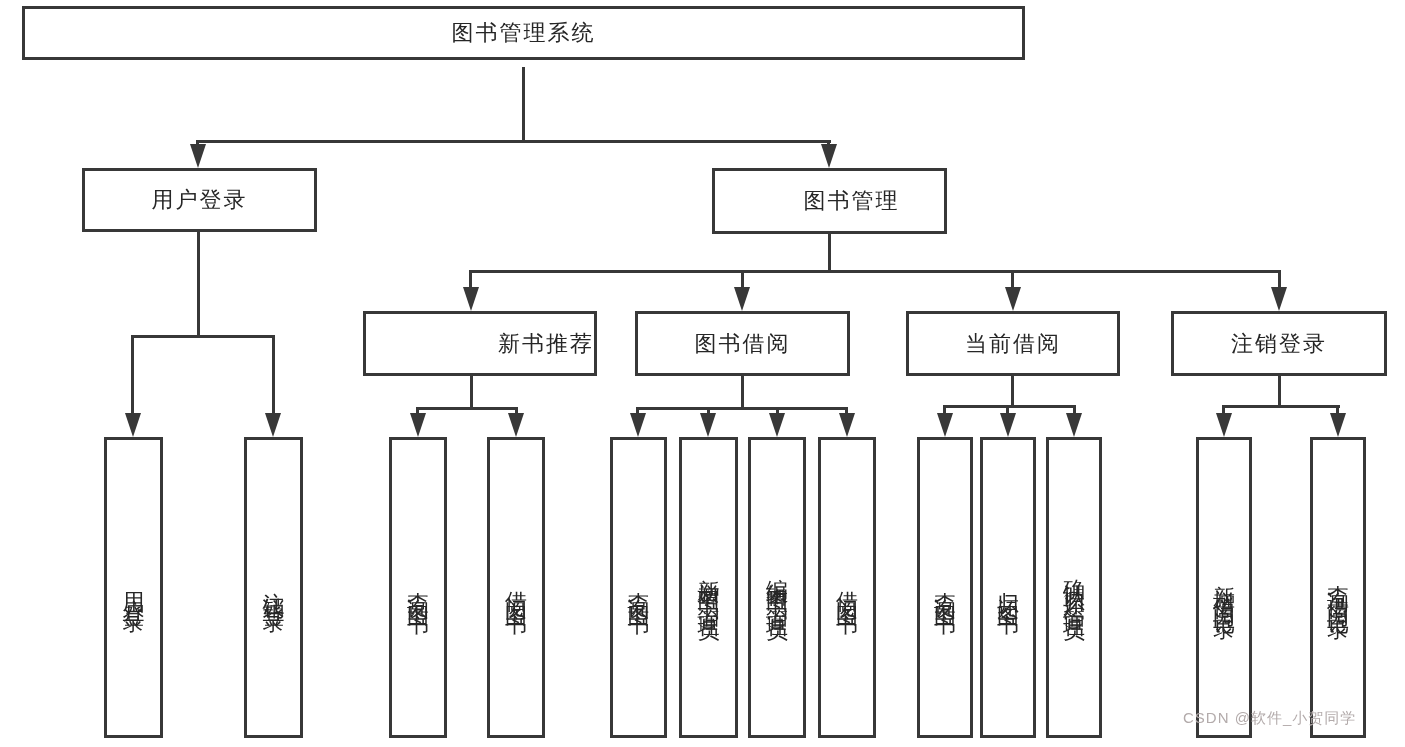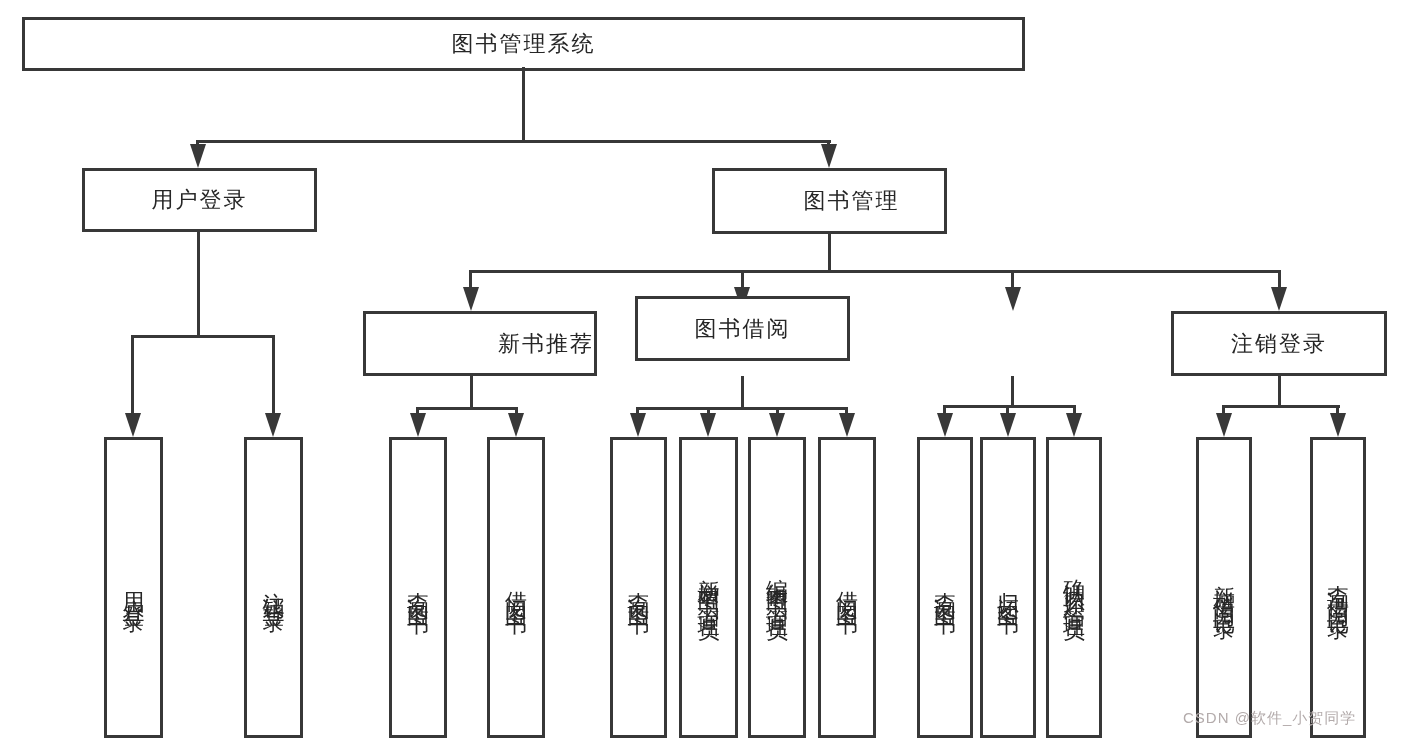--- a/index.html
+++ b/index.html
@@ -45,21 +45,21 @@
     letter-spacing: 1px;
     z-index: 5;
     white-space: nowrap;
   }
 </style>
 </head>
 <body>
 
 <div class="canvas">
 
-  <div class="box" style="left:22px; top:17px; width:1003px; height:54px;">
+  <div class="box" style="left:22px; top:6px; width:1003px; height:54px;">
     <span>图书管理系统</span>
   </div>
 
   <div class="vline" style="left:522px; top:67px; height:73px;"></div>
   <div class="hline" style="left:196px; top:140px; width:635px;"></div>
   <div class="vline" style="left:196px; top:140px; height:8px;"></div>
   <div class="ah" style="left:190px; top:144px;"></div>
   <div class="vline" style="left:827px; top:140px; height:8px;"></div>
   <div class="ah" style="left:821px; top:144px;"></div>
 
@@ -84,22 +84,25 @@
   <div class="vline" style="left:741px; top:270px; height:17px;"></div>
   <div class="ah" style="left:734px; top:287px;"></div>
   <div class="vline" style="left:1011px; top:270px; height:17px;"></div>
   <div class="ah" style="left:1005px; top:287px;"></div>
   <div class="vline" style="left:1278px; top:270px; height:17px;"></div>
   <div class="ah" style="left:1271px; top:287px;"></div>
 
   <div class="box" style="left:363px; top:311px; width:234px; height:65px;justify-content:flex-end;">
     <span>新书推荐</span>
   </div>
-  <div class="box" style="left:635px; top:296px; width:215px; height:65px;">
+  <div class="box" style="left:635px; top:311px; width:215px; height:65px;">
     <span>图书借阅</span>
+  </div>
+  <div class="box" style="left:906px; top:311px; width:214px; height:65px;">
+    <span>当前借阅</span>
   </div>
   <div class="box" style="left:1171px; top:311px; width:216px; height:65px;">
     <span>注销登录</span>
   </div>
 
   <div class="vline" style="left:470px; top:376px; height:31px;"></div>
   <div class="hline" style="left:416px; top:407px; width:102px;"></div>
   <div class="vline" style="left:416px; top:407px; height:10px;"></div>
   <div class="ah" style="left:410px; top:413px;"></div>
   <div class="vline" style="left:515px; top:407px; height:10px;"></div>

